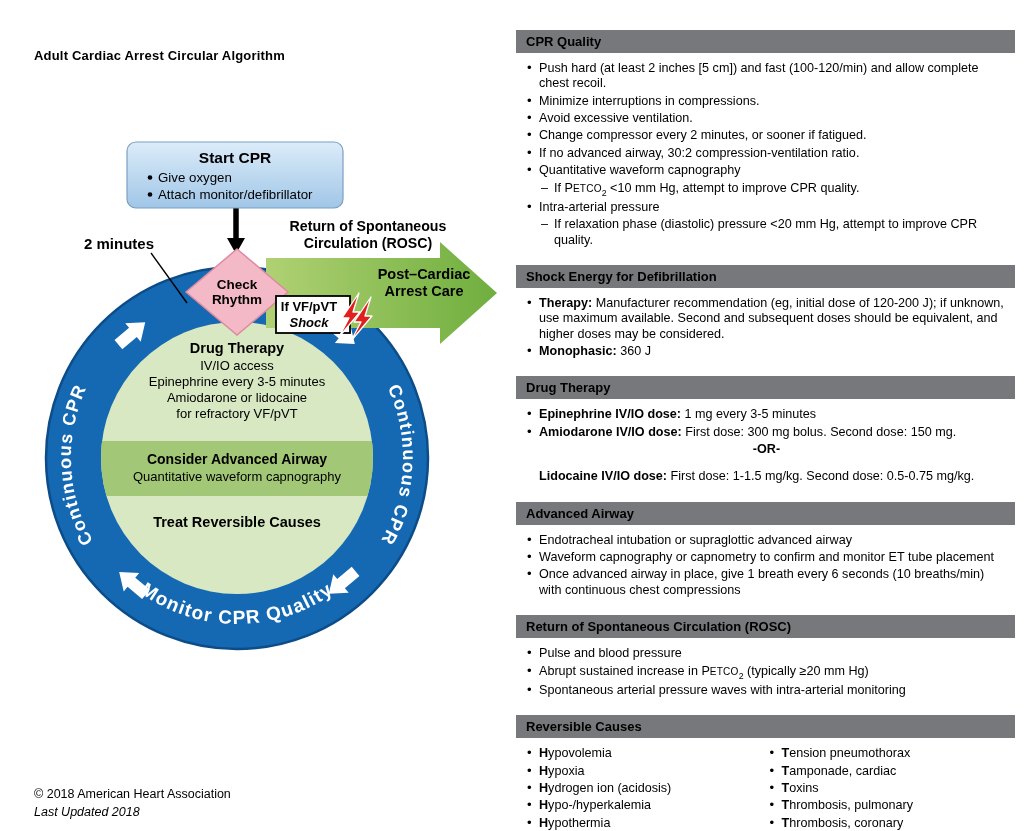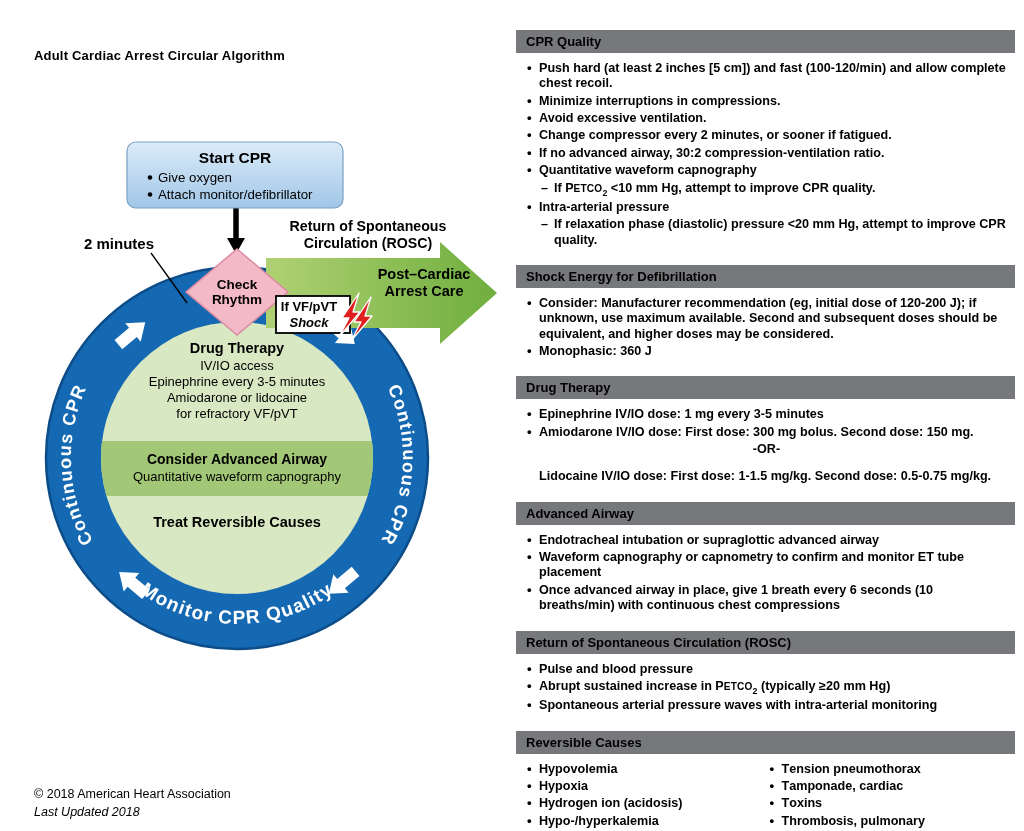--- a/index.html
+++ b/index.html
@@ -27,21 +27,21 @@
   .t-post{font-size:14.5px;font-weight:bold;fill:#cb2127;}
   .t-check{font-size:13.5px;font-weight:bold;}
   .t-shock{font-size:13px;font-weight:bold;}
   .t-shock-i{font-style:italic;}
 
   
   .panel{position:absolute;left:516px;top:30px;width:499px;}
   .sec{margin-bottom:6px;}
   .sec-h{background:#77787b;color:#000000;font-weight:bold;font-size:13px;padding:4px 10px;}
   .sec-b{padding:8px 6px 9px 8px;font-size:12.6px;line-height:1.22;}
-  .li{position:relative;padding-left:15px;margin-bottom:2px;font-weight:bold;}
+  .li{position:relative;padding-left:15px;margin-bottom:2px;}
   .li::before{content:"\2022";position:absolute;left:3px;top:-1px;font-size:1.05em;}
   .li.nodot::before{content:none;}
   .dash{padding-left:30px;margin-top:1px;}
   .dash::before{content:"\2013";left:17px;top:0;font-size:1em;}
   .or{text-align:center;font-weight:bold;margin:1px 0 12px;}
   .nowrap{white-space:nowrap;}
   .sc{font-size:.8em;letter-spacing:.2px;}
   sub{font-size:.7em;}
   .causes{display:flex;}
   .causes .col{width:50%;}
@@ -146,21 +146,21 @@
         <div class="li">Quantitative waveform capnography</div>
         <div class="li dash"><span>If P</span><span class="sc">ETCO</span><sub>2</sub><span> &lt;10 mm Hg, attempt to improve CPR quality.</span></div>
         <div class="li">Intra-arterial pressure</div>
         <div class="li dash">If relaxation phase (diastolic) pressure &lt;20 mm Hg, attempt to improve CPR quality.</div>
       </div>
     </section>
 
     <section class="sec">
       <div class="sec-h">Shock Energy for Defibrillation</div>
       <div class="sec-b">
-        <div class="li"><b>Consider:</b><span> Manufacturer recommendation (eg, initial dose of 120-200 J); if unknown, use maximum available. Second and subsequent doses should be equivalent, and higher doses may be considered.</span></div>
+        <div class="li"><b>Therapy:</b><span> Manufacturer recommendation (eg, initial dose of 120-200 J); if unknown, use maximum available. Second and subsequent doses should be equivalent, and higher doses may be considered.</span></div>
         <div class="li"><b>Monophasic:</b><span> 360 J</span></div>
       </div>
     </section>
 
     <section class="sec">
       <div class="sec-h">Drug Therapy</div>
       <div class="sec-b">
         <div class="li"><b>Epinephrine IV/IO dose:</b><span> 1 mg every 3-5 minutes</span></div>
         <div class="li"><b>Amiodarone IV/IO dose:</b><span> First dose: 300 mg bolus. Second dose: 150 mg.</span></div>
         <div class="or">-OR-</div>

